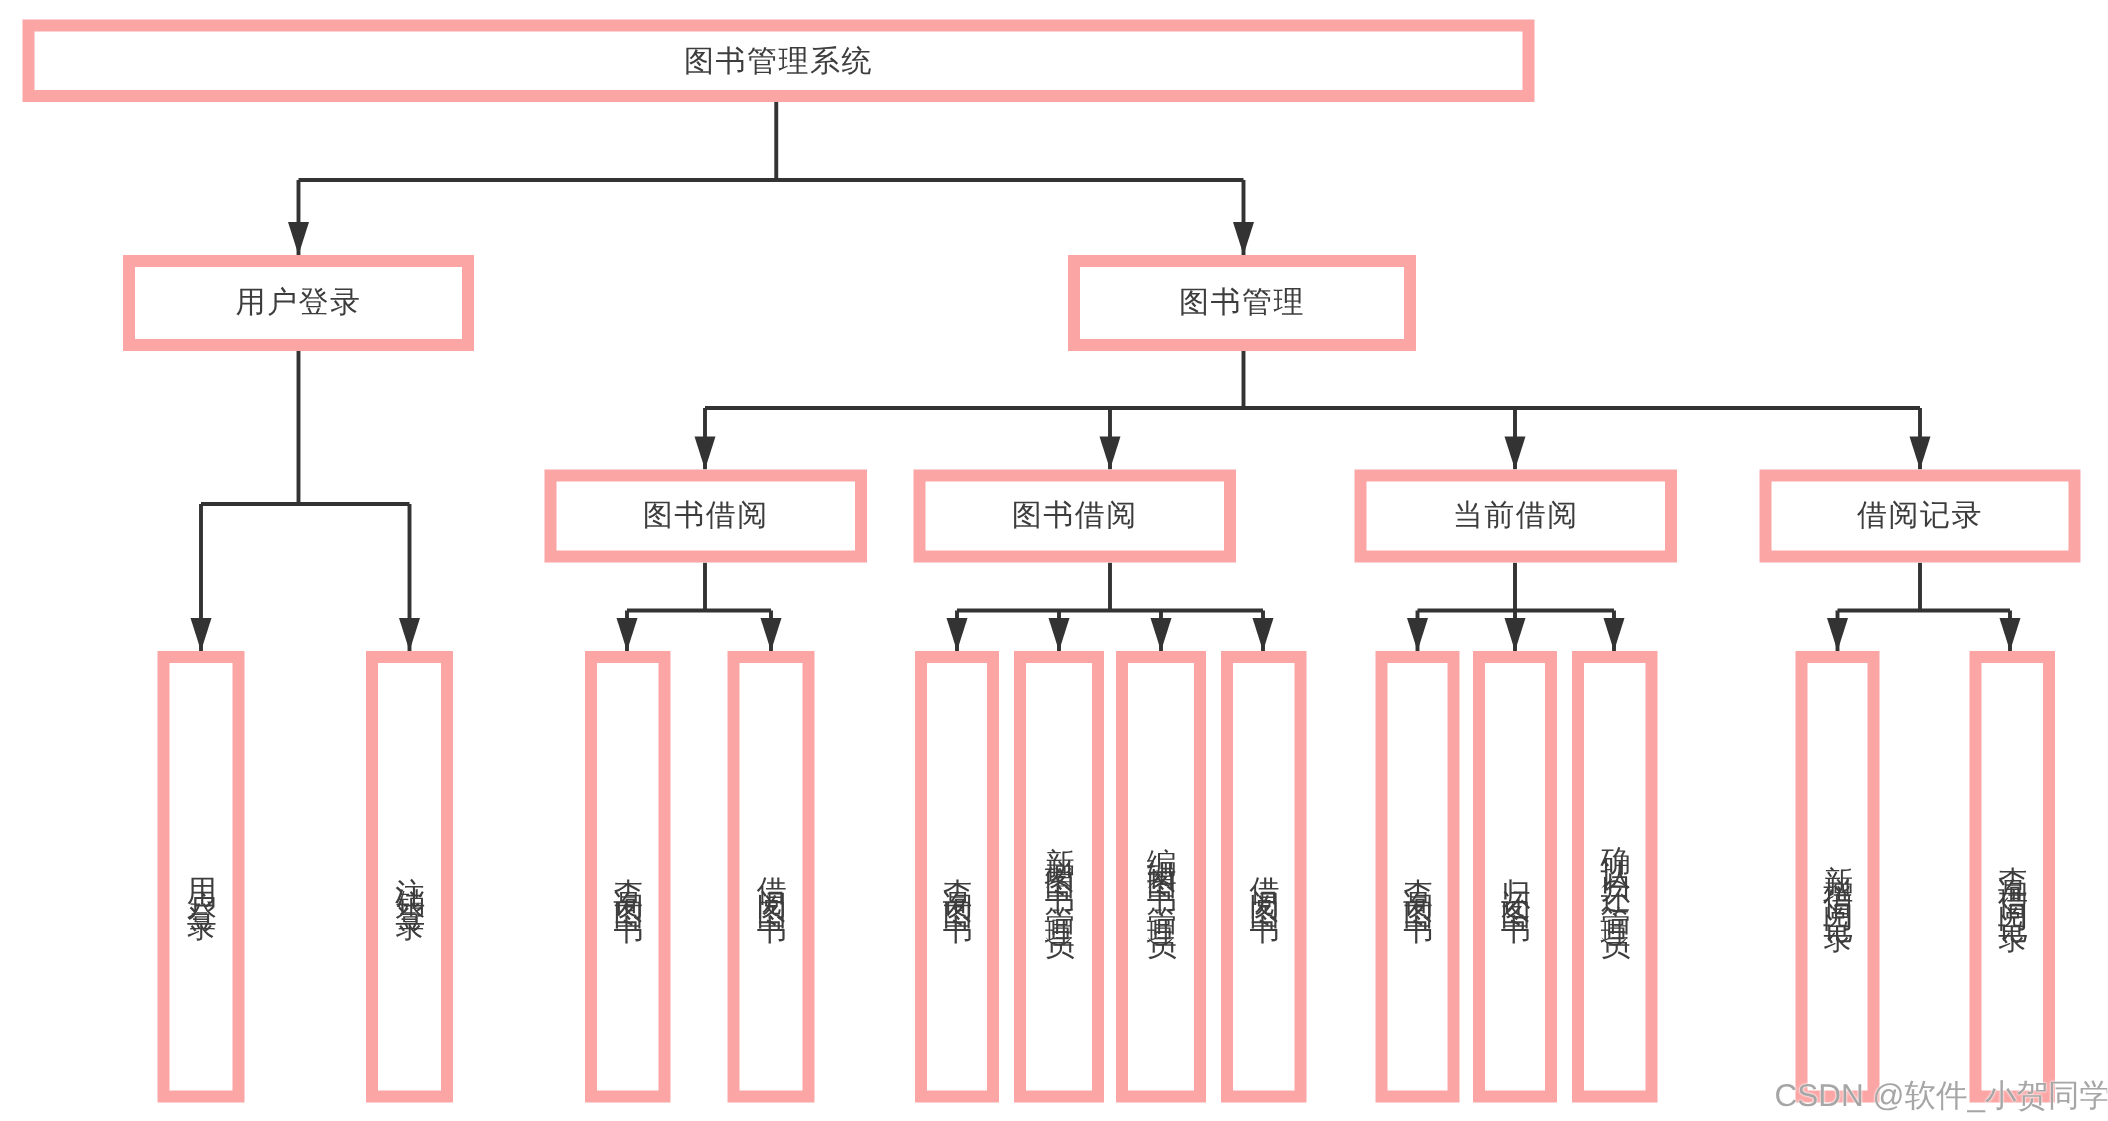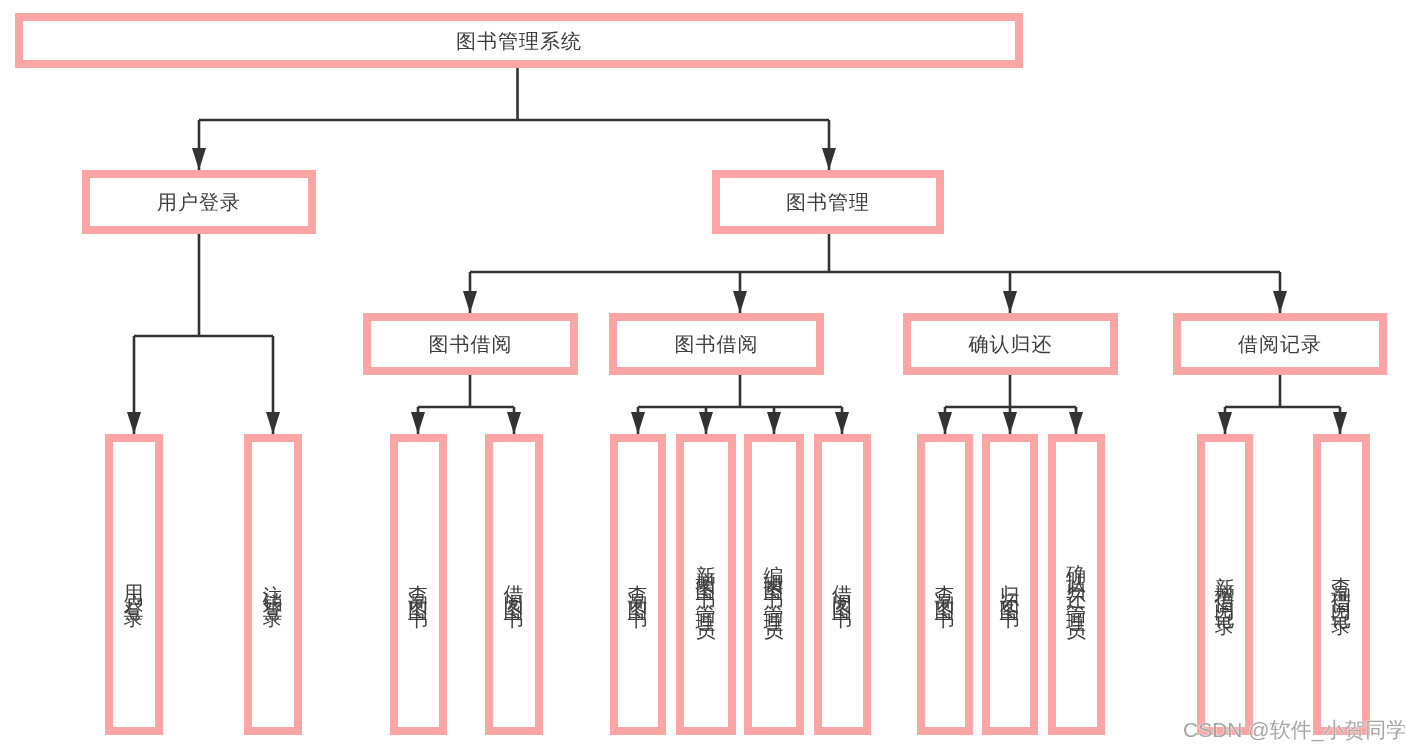--- a/index.html
+++ b/index.html
@@ -117,21 +117,21 @@
     <span class="h-label">图书管理</span>
   </div>
 
   <div class="box lvl3-box" style="left:363px; width:215px;">
     <span class="h-label">图书借阅</span>
   </div>
   <div class="box lvl3-box" style="left:609px; width:215px;">
     <span class="h-label">图书借阅</span>
   </div>
   <div class="box lvl3-box" style="left:903px; width:215px;">
-    <span class="h-label">确认归还</span>
+    <span class="h-label">当前借阅</span>
   </div>
   <div class="box lvl3-box" style="left:1173px; width:214px;">
     <span class="h-label">借阅记录</span>
   </div>
 
   <div class="box leaf-box" style="left:105px; width:58px;">
     <span class="v-label">用户登录</span>
   </div>
   <div class="box leaf-box" style="left:244px; width:58px;">
     <span class="v-label">注销登录</span>

